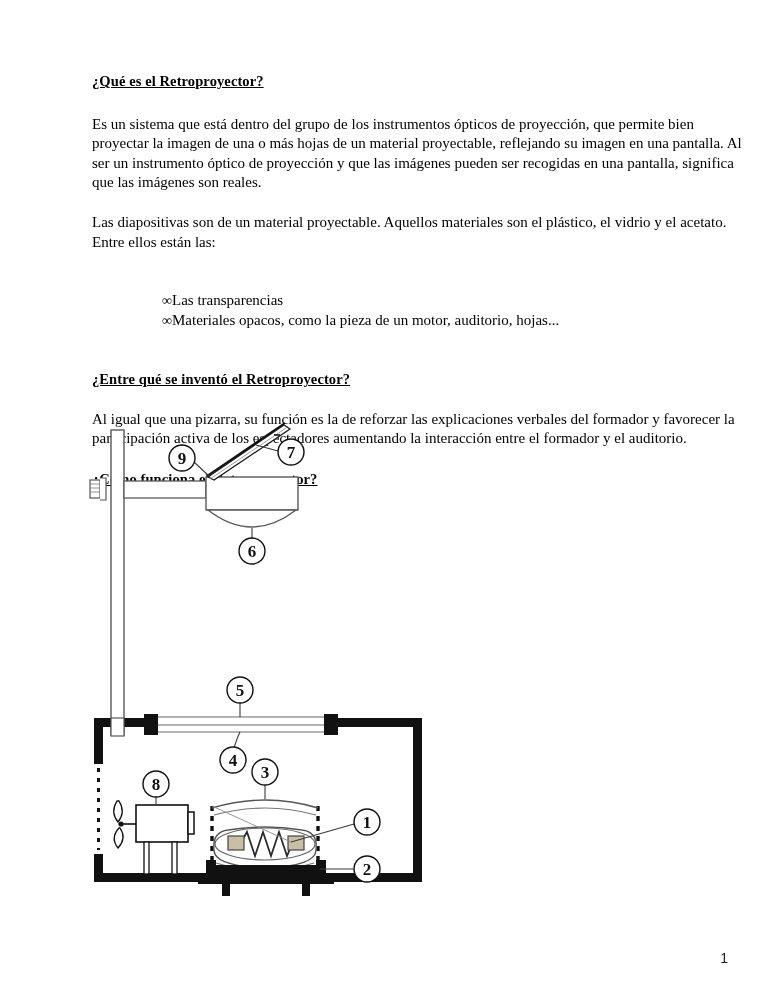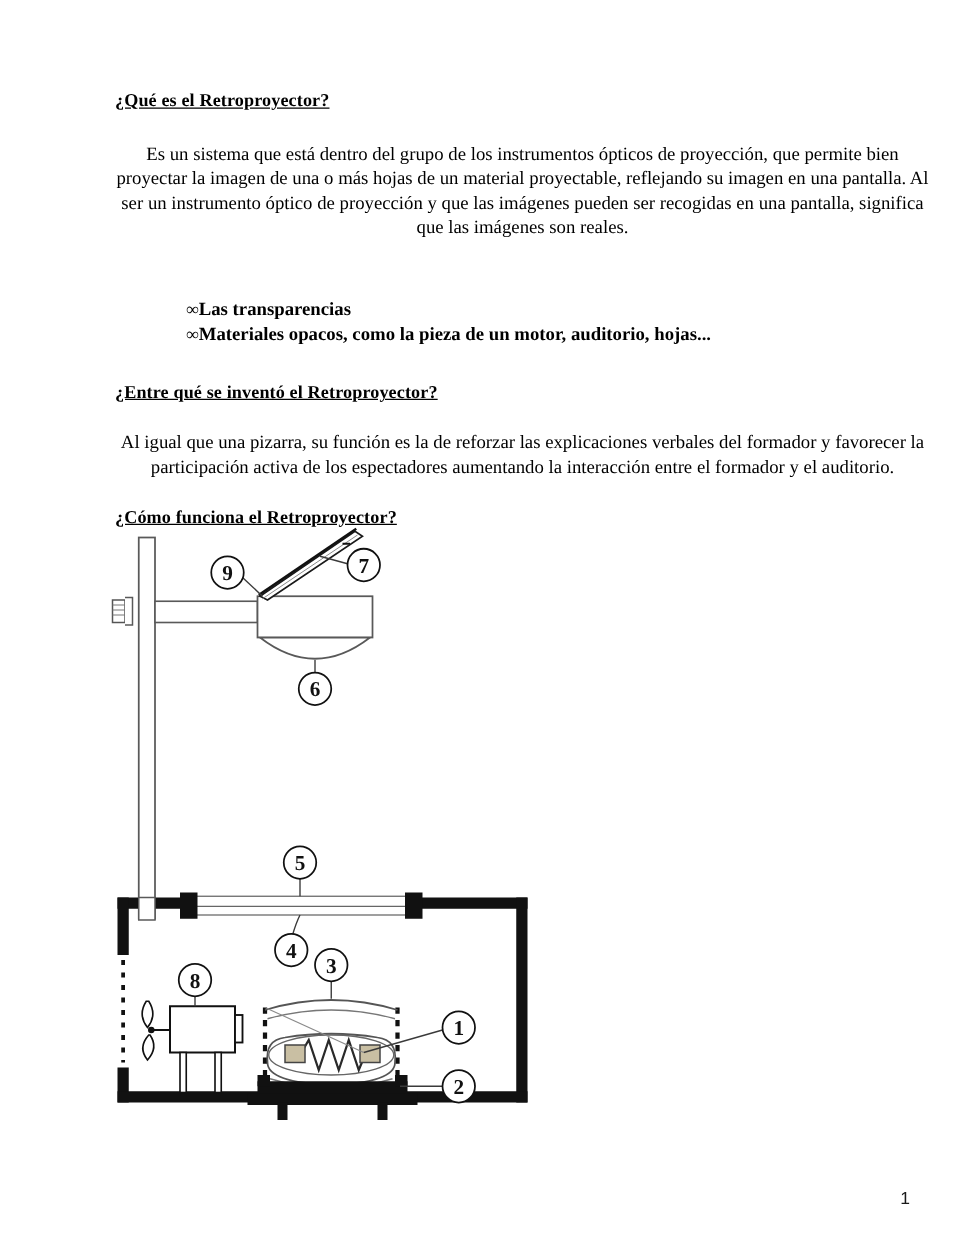--- a/index.html
+++ b/index.html
@@ -39,35 +39,34 @@
     padding: 0;
     line-height: 1.3;
     letter-spacing: 0.1px;
   }
 
   p.para {
     font-size: 15px;
     line-height: 19.4px;
     margin: 0;
     padding: 0;
-    text-align: center;
+    text-align: left;
   }
 
   .gap-a { height: 24px; }
   .gap-b { height: 21px; }
   .gap-c { height: 21px; }
   .gap-d { height: 22px; }
   .gap-e { height: 21px; }
   .gap-f { height: 21px; }
 
   ul.bullets {
     list-style: none;
-    margin: 5px;
+    margin: 18px;
     padding: 0 0 0 52px;
-    font-weight: bold;
   }
   ul.bullets li {
     font-size: 15px;
     line-height: 19.4px;
     white-space: nowrap;
   }
   .inf {
     font-family: "Liberation Serif", "DejaVu Serif", serif;
     font-size: 14px;
     letter-spacing: 0;
@@ -99,20 +98,21 @@
   <div class="content">
 
     <h2 class="heading">¿Qué es el Retroproyector?</h2>
 
     <div class="gap-a"></div>
 
     <p class="para">Es un sistema que está dentro del grupo de los instrumentos ópticos de proyección, que permite bien proyectar la imagen de una o más hojas de un material proyectable, reflejando su imagen en una pantalla. Al ser un instrumento óptico de proyección y que las imágenes pueden ser recogidas en una pantalla, significa que las imágenes son reales.</p>
 
     <div class="gap-b"></div>
 
+    <p class="para">Las diapositivas son de un material proyectable. Aquellos materiales son el plástico, el vidrio y el acetato. Entre ellos están las:</p>
 
     <div class="gap-c"></div>
 
     <ul class="bullets">
       <li><span class="inf">∞</span><span>Las transparencias</span></li>
       <li><span class="inf">∞</span><span>Materiales opacos, como la pieza de un motor, auditorio, hojas...</span></li>
     </ul>
 
     <div class="gap-d"></div>
 

